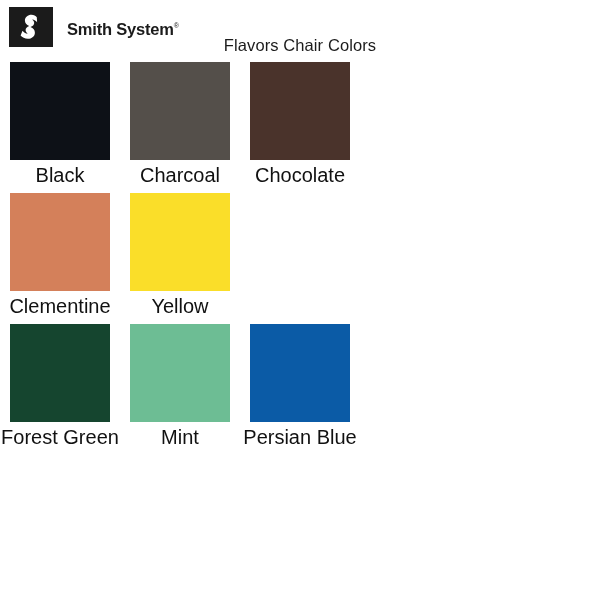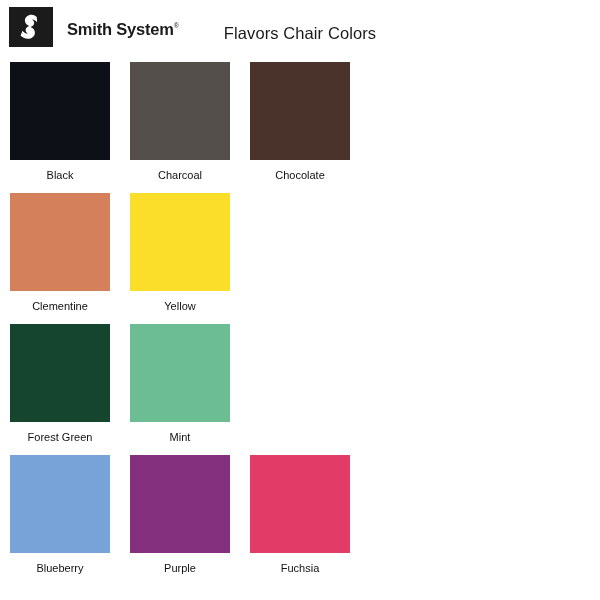--- a/index.html
+++ b/index.html
@@ -57,21 +57,21 @@
     line-height: 40px;
   }
   .brand-reg {
     font-size: 7px;
     vertical-align: super;
     font-weight: normal;
   }
   .chart-title {
     position: absolute;
     left: 0;
-    top: 24px;
+    top: 36px;
     width: 600px;
     text-align: center;
     font-size: 16.5px;
     color: #1b1b1b;
     letter-spacing: 0.1px;
   }
 
   
   .grid {
     position: absolute;
@@ -90,21 +90,21 @@
     flex-direction: column;
     align-items: center;
   }
   .swatch-chip {
     width: 100px;
     height: 98px;
     display: block;
   }
   .swatch-label {
     margin-top: 6px;
-    font-size: 11px;
+    font-size: 20px;
     color: #111111;
     text-align: center;
     line-height: 18px;
     white-space: nowrap;
   }
 </style>
 </head>
 <body>
 
 <div class="page">
@@ -153,31 +153,21 @@
 
     <div class="swatch-row">
       <div class="swatch-cell">
         <span class="swatch-chip" style="background-color: rgb(21, 69, 47);"></span>
         <span class="swatch-label">Forest Green</span>
       </div>
       <div class="swatch-cell">
         <span class="swatch-chip" style="background-color: rgb(109, 189, 148);"></span>
         <span class="swatch-label">Mint</span>
       </div>
+      <div class="swatch-cell">
+        <span class="swatch-chip" style="background-color: rgb(11, 91, 166);"></span>
+        <span class="swatch-label">Persian Blue</span>
+      </div>
     </div>
 
-    <div class="swatch-row">
-      <div class="swatch-cell">
-        <span class="swatch-chip" style="background-color: rgb(119, 163, 216);"></span>
-        <span class="swatch-label">Blueberry</span>
-      </div>
-      <div class="swatch-cell">
-        <span class="swatch-chip" style="background-color: rgb(133, 48, 127);"></span>
-        <span class="swatch-label">Purple</span>
-      </div>
-      <div class="swatch-cell">
-        <span class="swatch-chip" style="background-color: rgb(227, 59, 103);"></span>
-        <span class="swatch-label">Fuchsia</span>
-      </div>
-    </div>
 
   </div>
 </div>
 
 </body></html>

